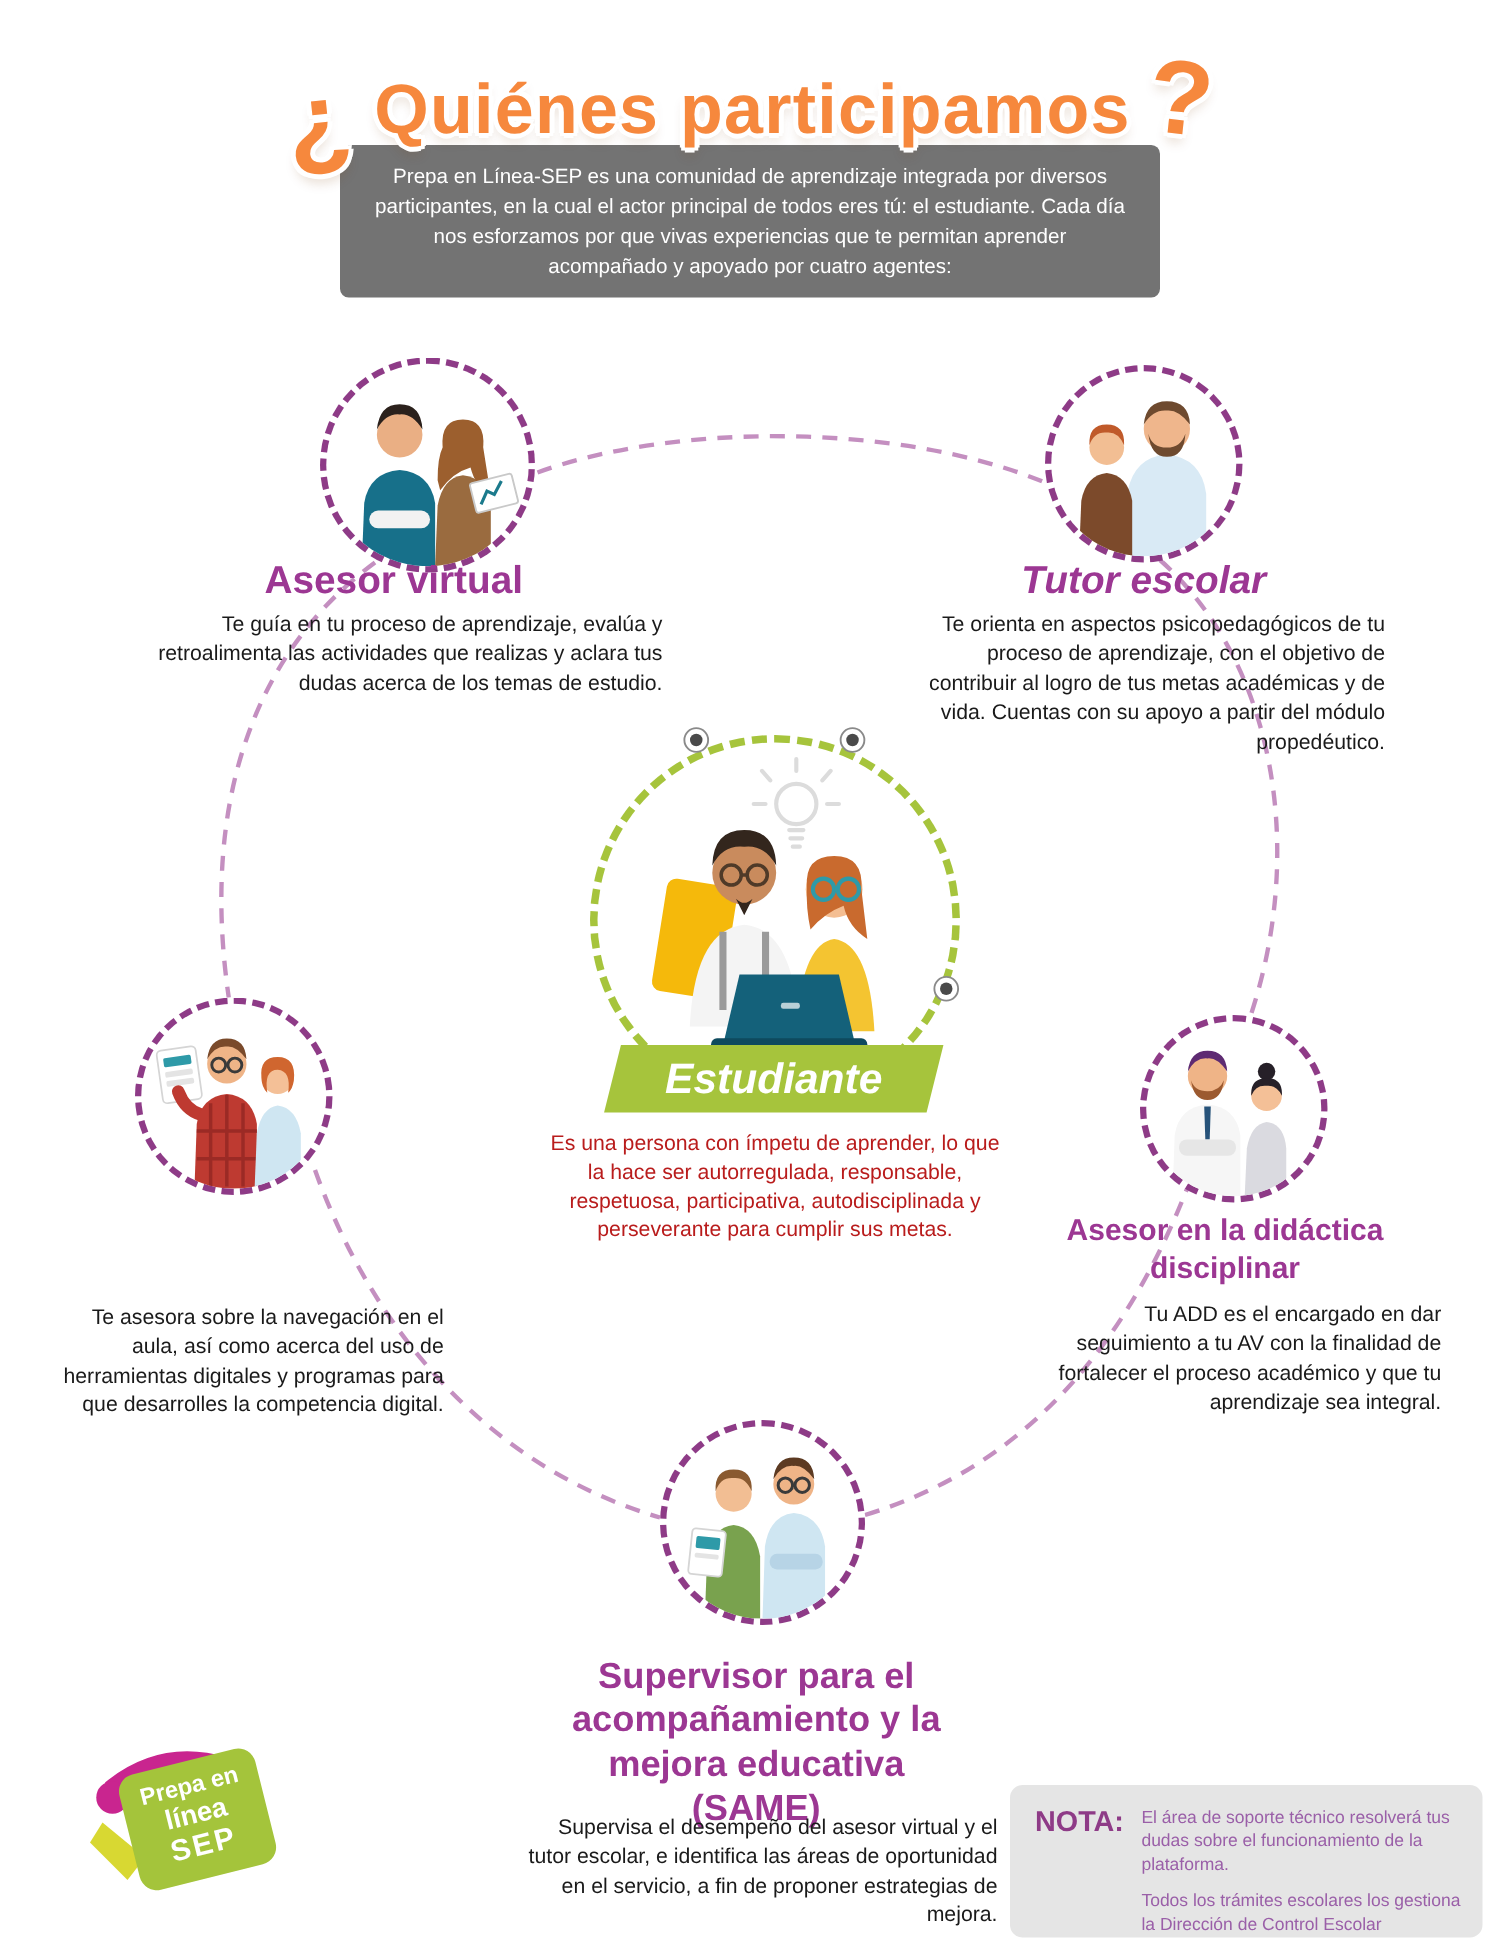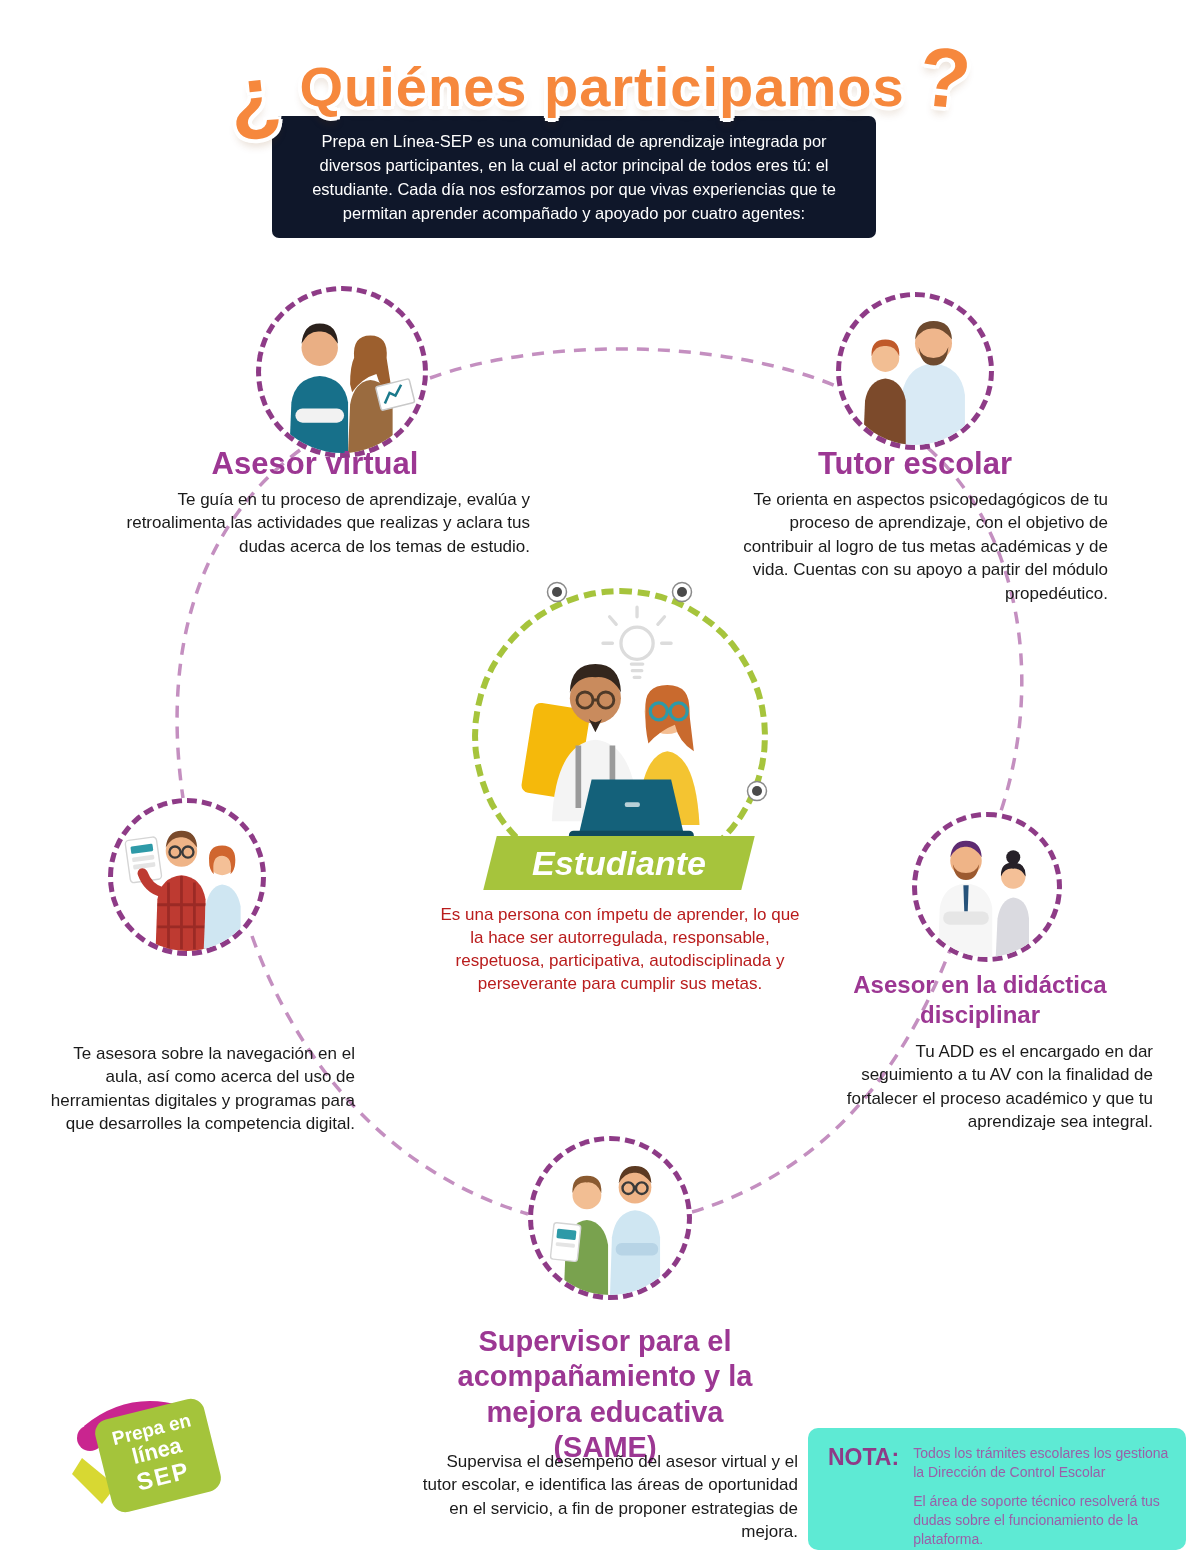--- a/index.html
+++ b/index.html
@@ -31,22 +31,22 @@
   }
   .title-text { font-size: 56px; vertical-align: middle; }
   .qmark { font-size: 84px; vertical-align: middle; display: inline-block; }
   .qmark.open  { margin-right: 18px; transform: translateY(10px) rotate(-6deg); }
   .qmark.close { margin-left: 14px; transform: translateY(-8px) rotate(6deg); }
 
   
   .intro-box {
     position: absolute;
     left: 272px; top: 116px;
-    width: 604px; min-height: 106px;
-    background: #0f172a;
+    width: 656px; min-height: 106px;
+    background: #737373;
     border-radius: 7px;
     color: #ffffff;
     font-size: 16.5px;
     line-height: 1.45;
     text-align: center;
     padding: 14px 26px 12px 26px;
     z-index: 2;
   }
 
   
@@ -75,21 +75,21 @@
   
   .agent-title {
     position: absolute;
     color: #9C3793;
     font-weight: 800;
     text-align: center;
     white-space: pre-line;
     z-index: 2;
   }
   #t-av   { left: 140px; top: 446px; width: 350px; font-size: 31px; }
-  #t-te   { left: 745px; top: 446px; width: 340px; font-size: 31px; }
+  #t-te   { left: 745px; top: 446px; width: 340px; font-size: 31px; font-style: italic; }
   #t-at   { left: 30px;  top: 958px; width: 340px; font-size: 31px; line-height: 1.25; }
   #t-add  { left: 800px; top: 970px; width: 360px; font-size: 24px; line-height: 1.25; }
   #t-same { left: 415px; top: 1300px; width: 380px; font-size: 29px; line-height: 1.22; margin-top: 24px; }
 
   .agent-desc {
     position: absolute;
     color: #1A1A1A;
     font-size: 17px;
     line-height: 1.38;
     text-align: right;
@@ -150,21 +150,21 @@
   }
   .logo-l1 { font-size: 19px; }
   .logo-l2 { font-size: 22px; }
   .logo-l3 { font-size: 24px; letter-spacing: 2px; }
 
   
   .nota {
     position: absolute;
     left: 808px; top: 1428px;
     width: 378px; height: 122px;
-    background: #5eead4;
+    background: #e5e5e5;
     border-radius: 10px;
     display: flex;
     gap: 14px;
     padding: 16px 16px 12px 20px;
     z-index: 2;
   }
   .nota-label {
     color: #8E3B87;
     font-weight: 800;
     font-size: 23px;
@@ -368,18 +368,18 @@
     <div class="logo-panel">
       <div class="logo-l1">Prepa en</div>
       <div class="logo-l2">línea</div>
       <div class="logo-l3">SEP</div>
     </div>
   </div>
 
   <div class="nota">
     <div class="nota-label">NOTA:</div>
     <div class="nota-items">
+      <p>El área de soporte técnico resolverá tus dudas sobre el funcionamiento de la plataforma.</p>
       <p>Todos los trámites escolares los gestiona la Dirección de Control Escolar</p>
-      <p>El área de soporte técnico resolverá tus dudas sobre el funcionamiento de la plataforma.</p>
     </div>
   </div>
 
 </div>
 
 </body></html>

